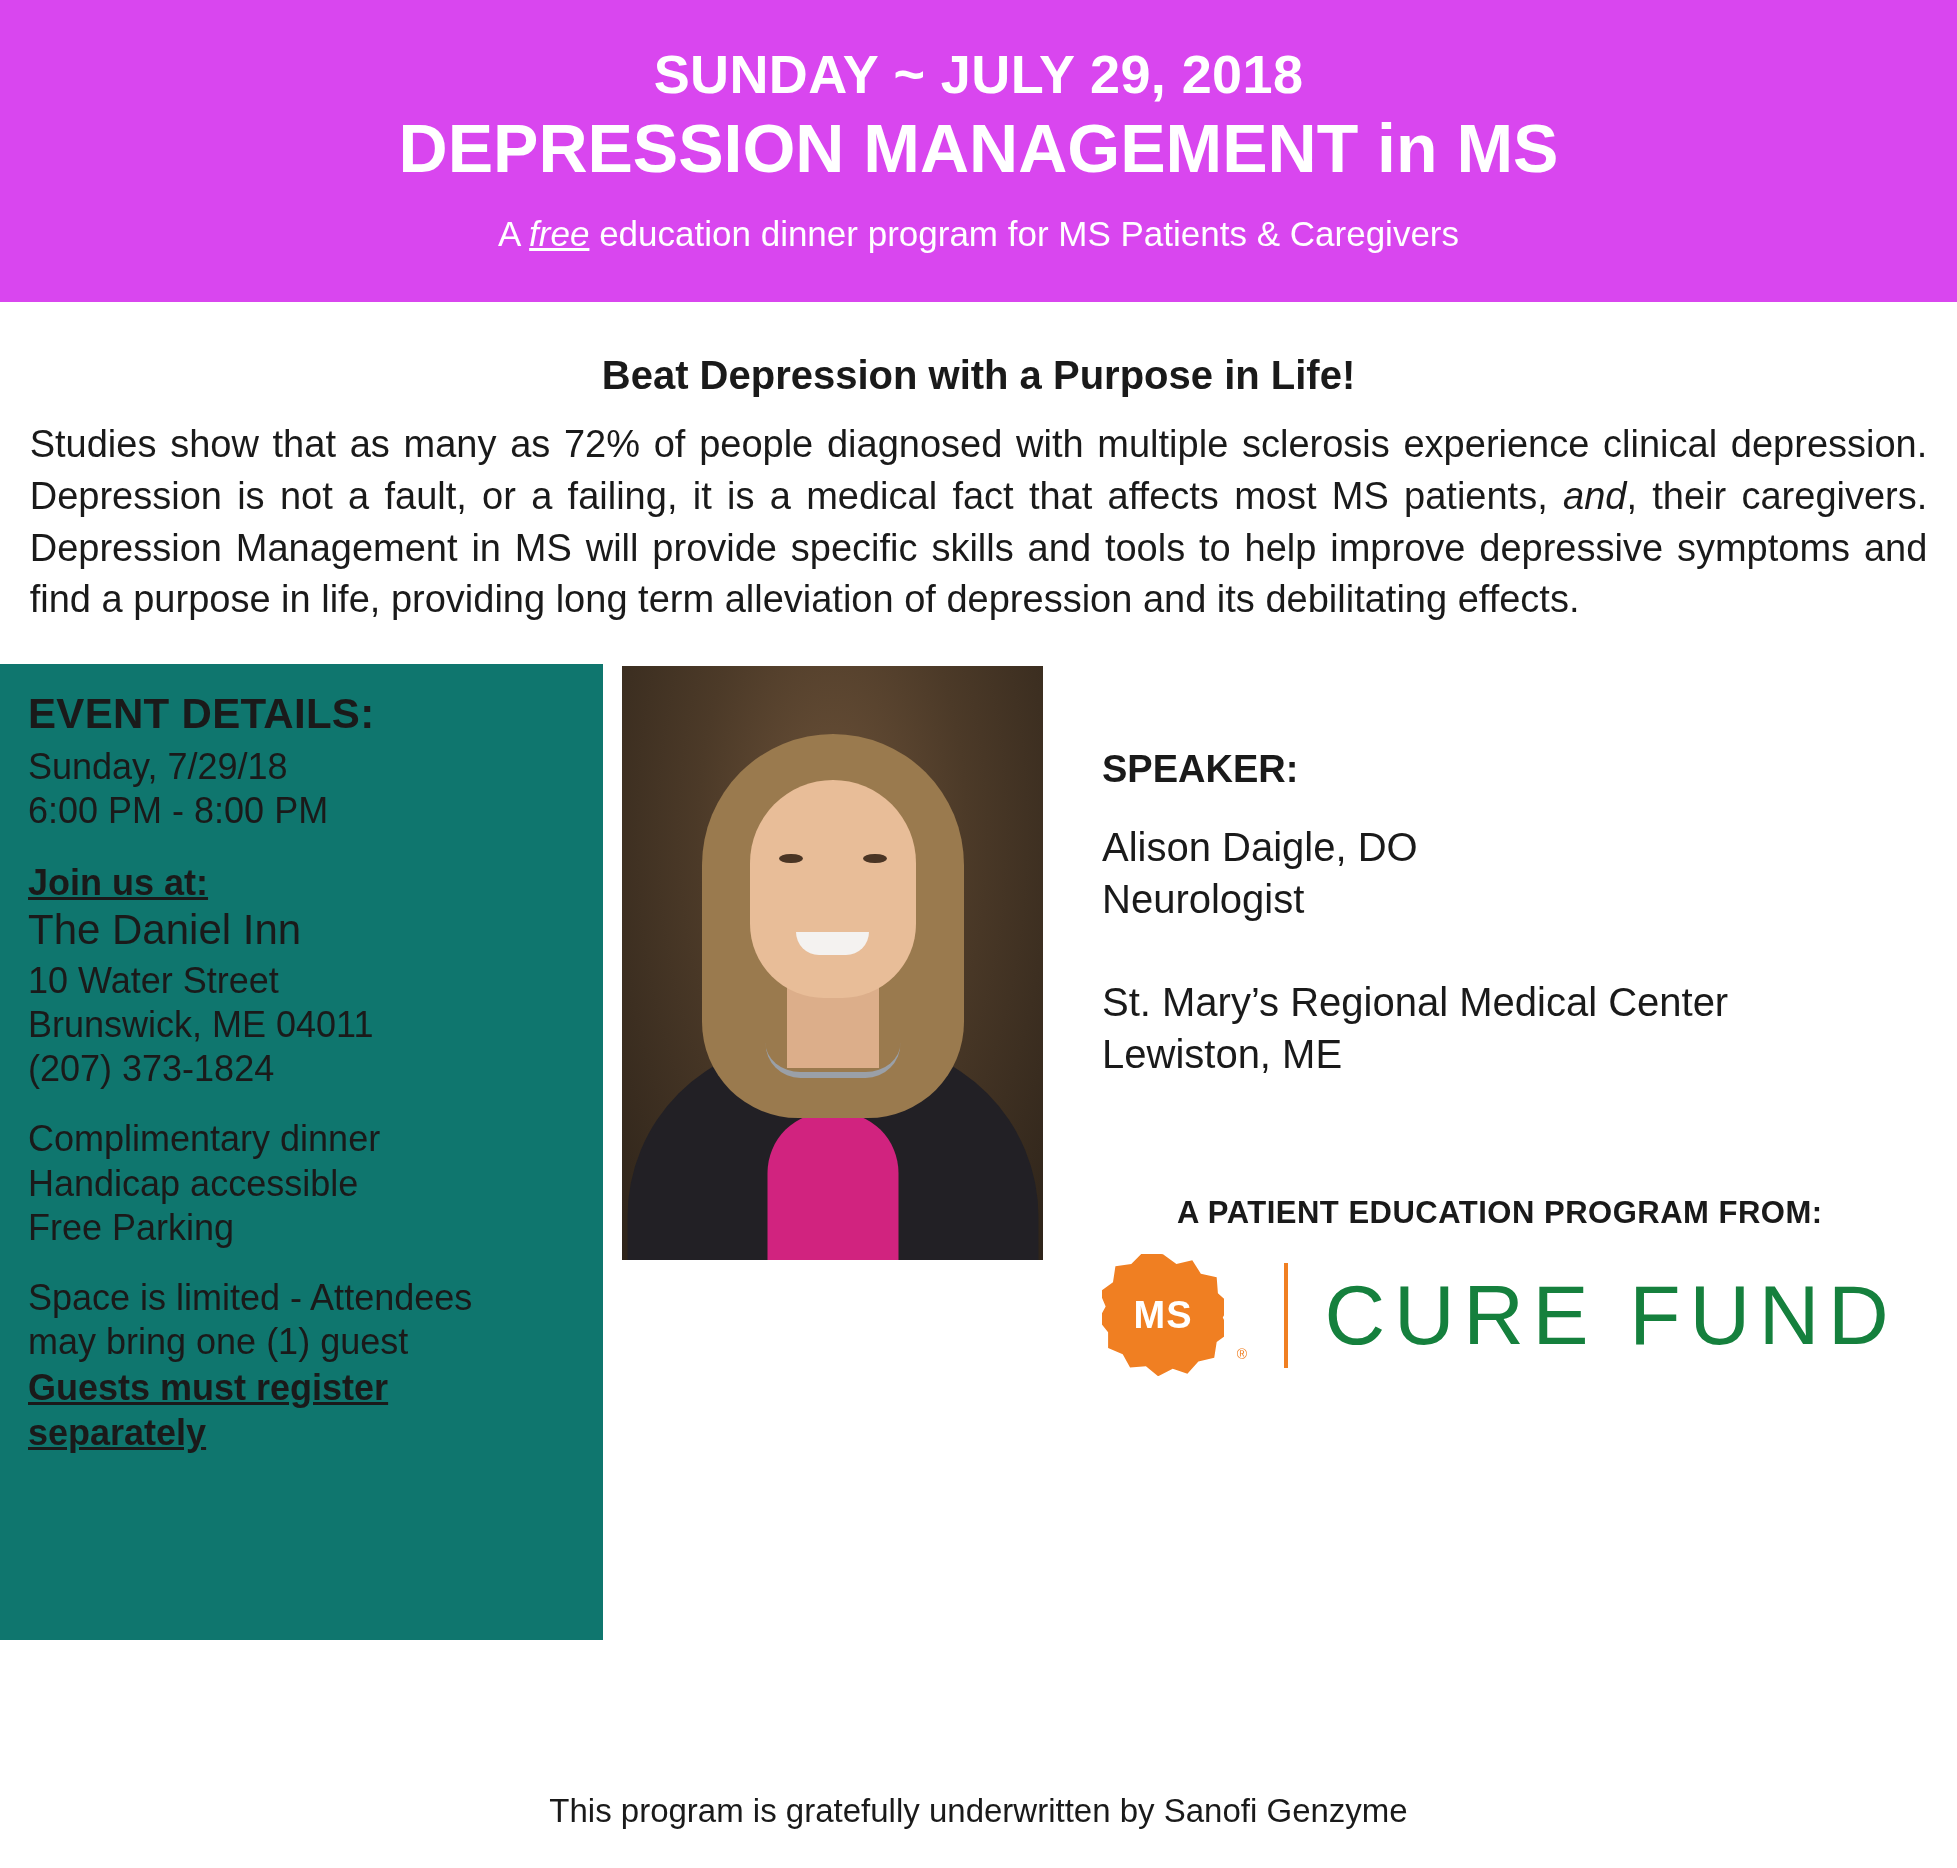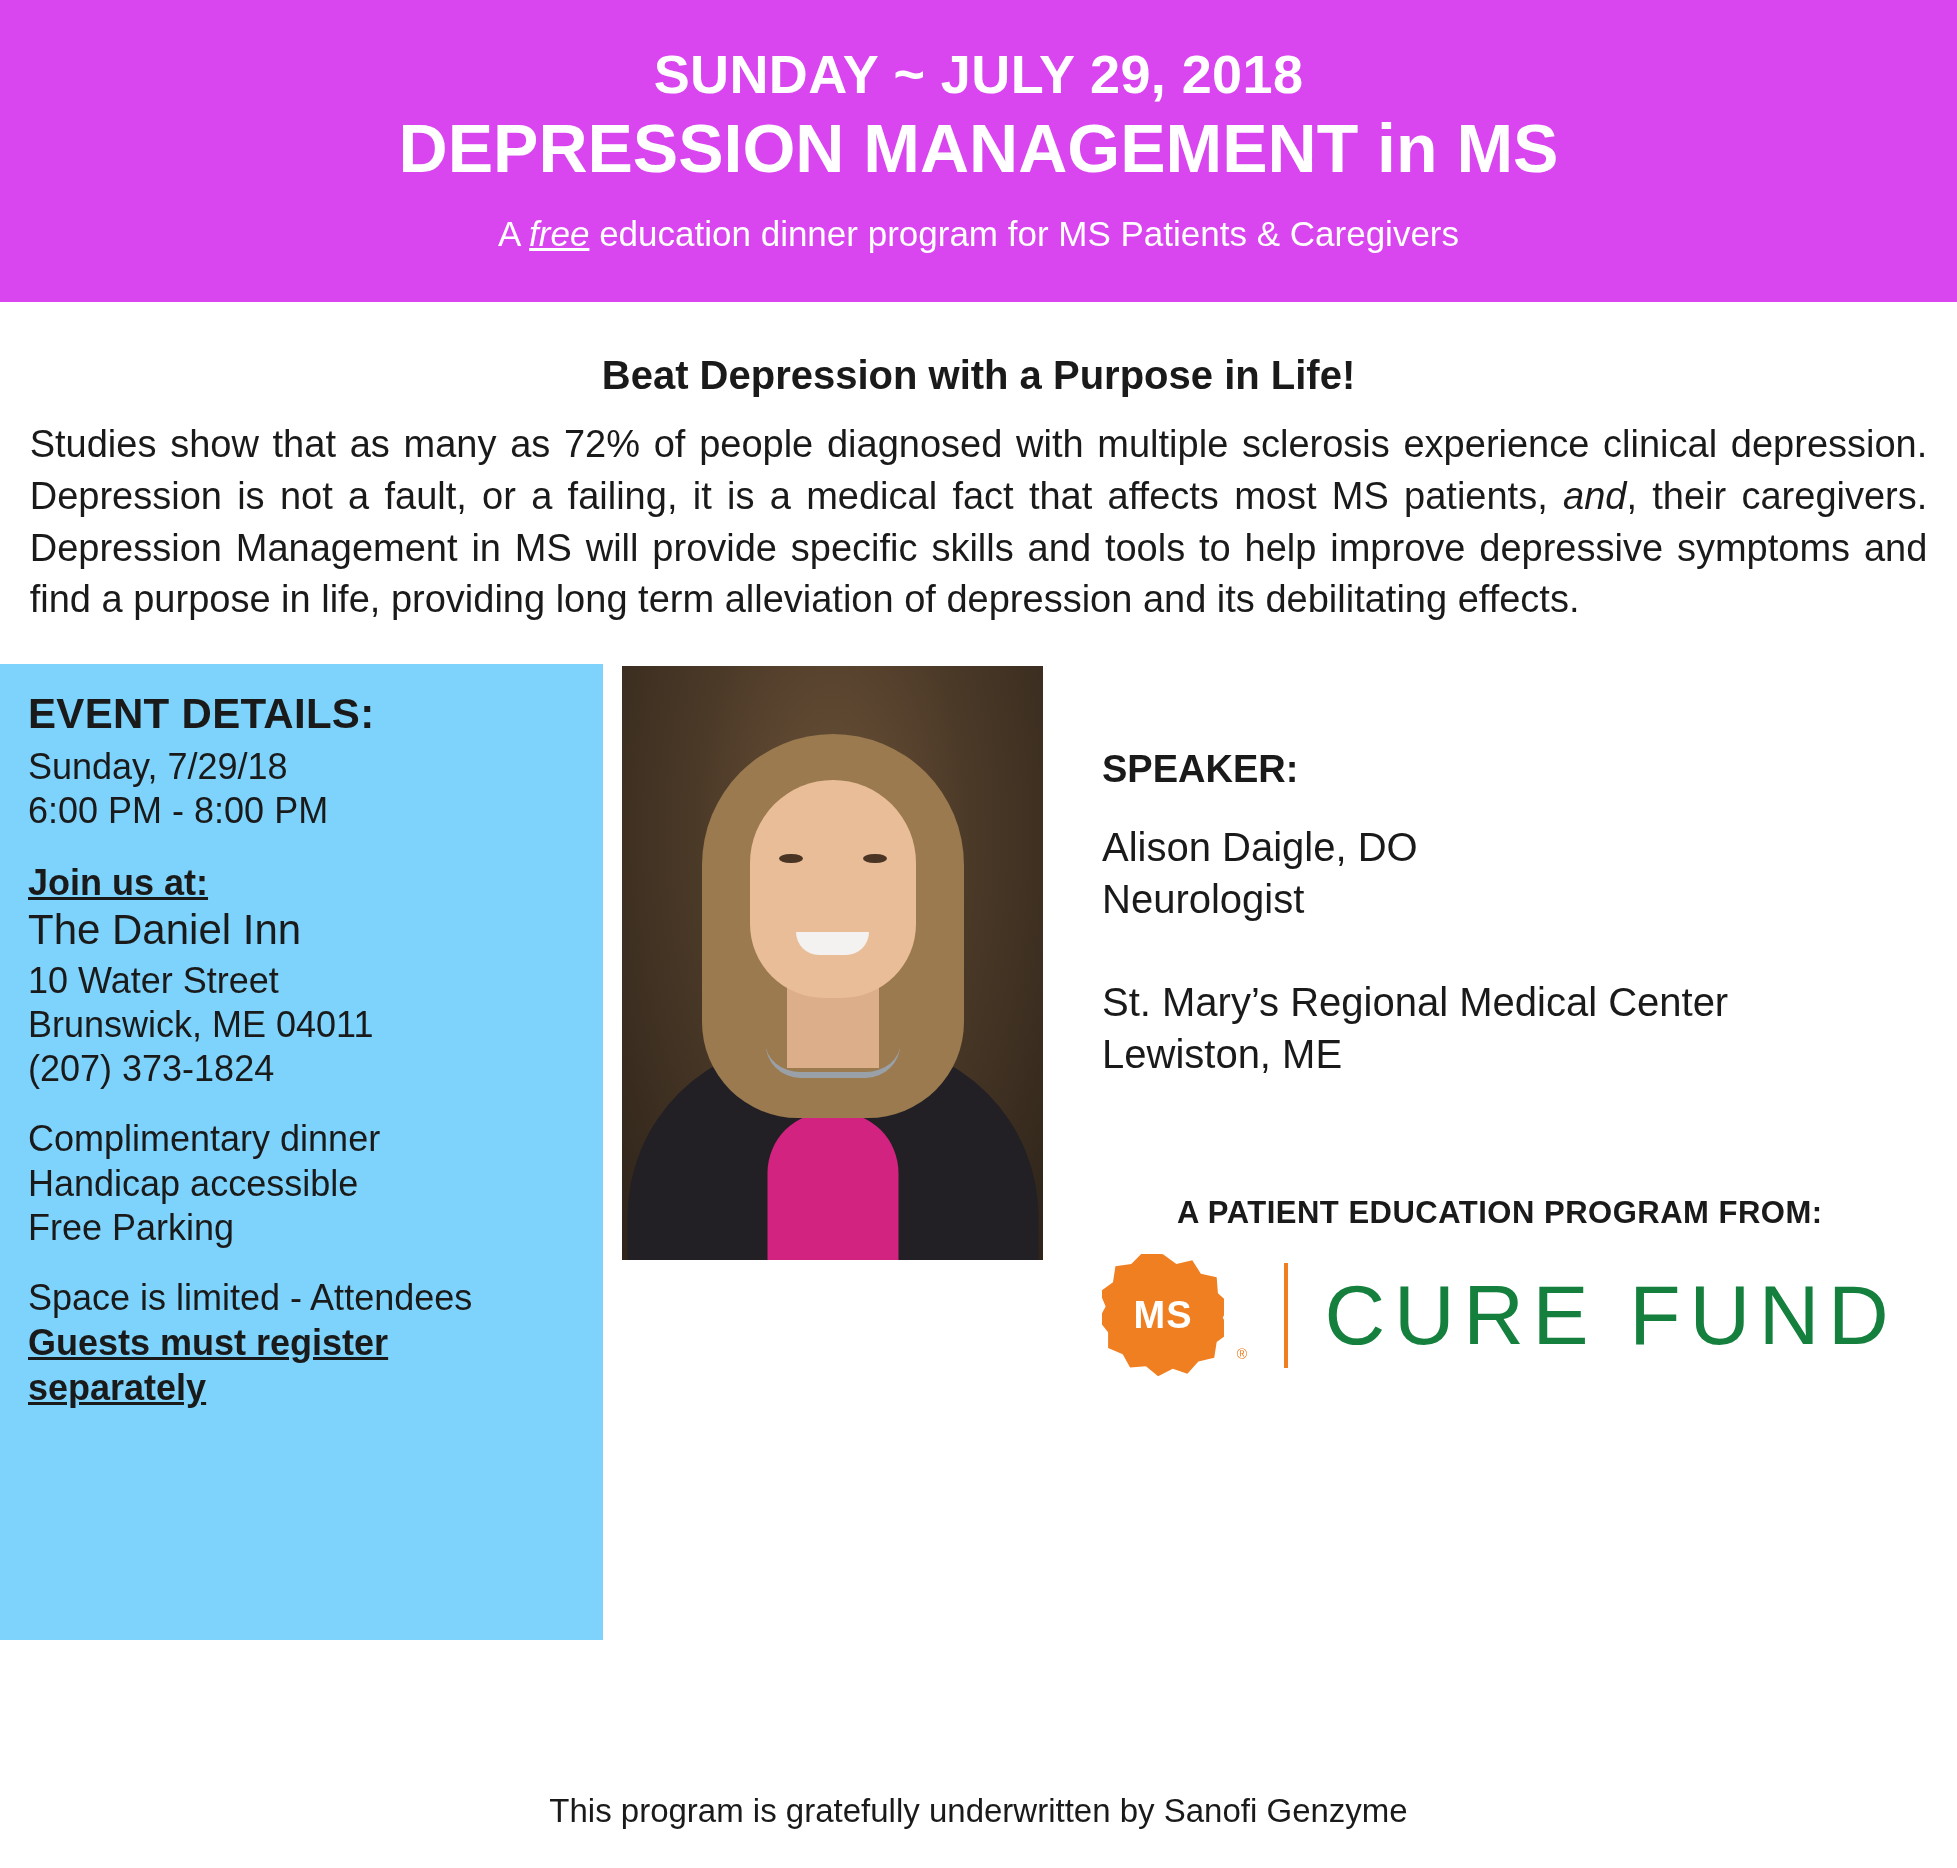--- a/index.html
+++ b/index.html
@@ -66,21 +66,21 @@
 
   
   .middle {
     display: flex;
     align-items: flex-start;
     margin-top: 38px;
   }
 
   
   .details {
-    background: #7dd3fc;
+    background: #0f766e;
     width: 603px;
     min-height: 976px;
     padding: 26px 30px 26px 28px;
     flex: 0 0 603px;
   }
   .details h2 {
     font-size: 42px;
     font-weight: bold;
     margin: 0 0 7px 0;
     letter-spacing: 0.3px;
@@ -301,20 +301,21 @@
       <div class="line">Brunswick, ME 04011</div>
       <div class="line">(207) 373-1824</div>
     </div>
     <div class="blk">
       <div class="line">Complimentary dinner</div>
       <div class="line">Handicap accessible</div>
       <div class="line">Free Parking</div>
     </div>
     <div>
       <div class="line">Space is limited - Attendees</div>
+      <div class="line">may bring one (1) guest</div>
       <div class="u-bold">Guests must register separately</div>
     </div>
   </div>
 
   <div class="photo-wrap">
     <div class="photo">
       <div class="p-shoulders"></div>
       <div class="p-shirt"></div>
       <div class="p-hair"></div>
       <div class="p-neck"></div>

